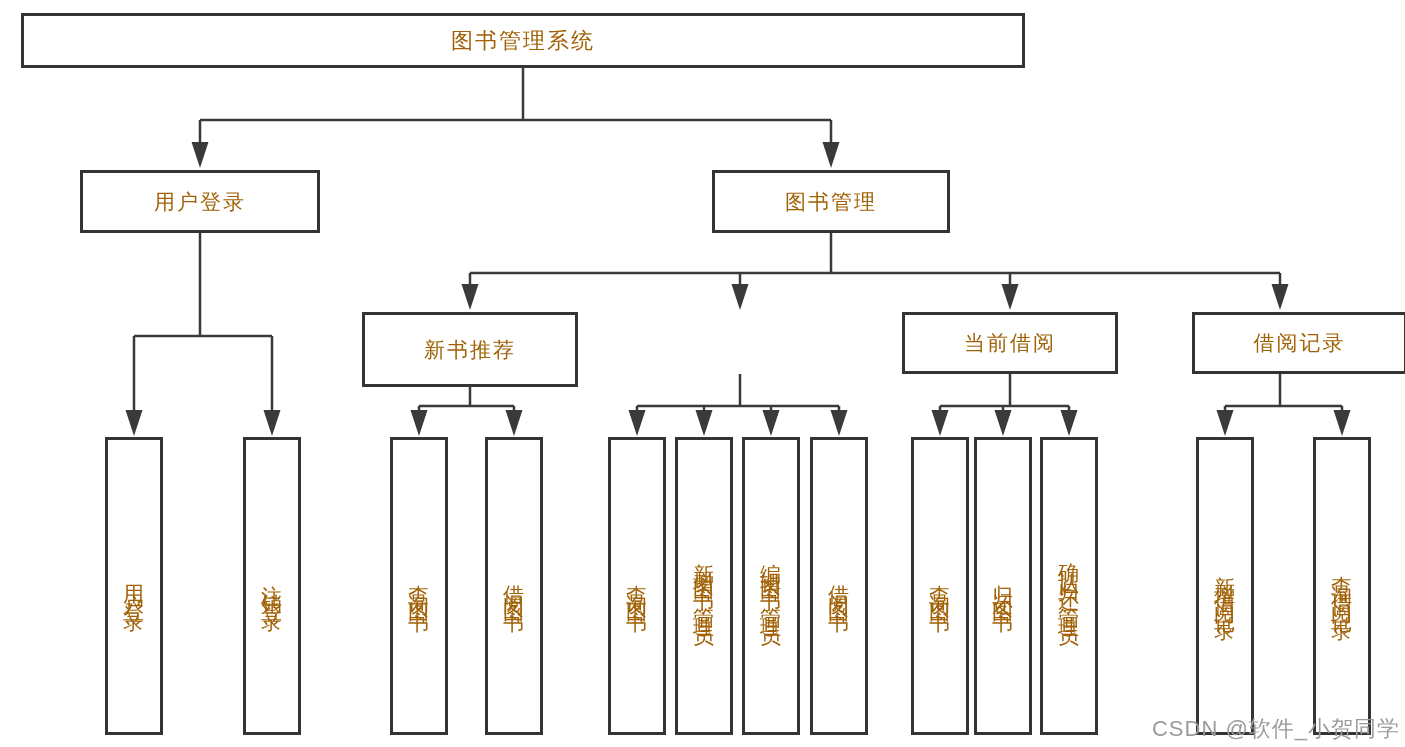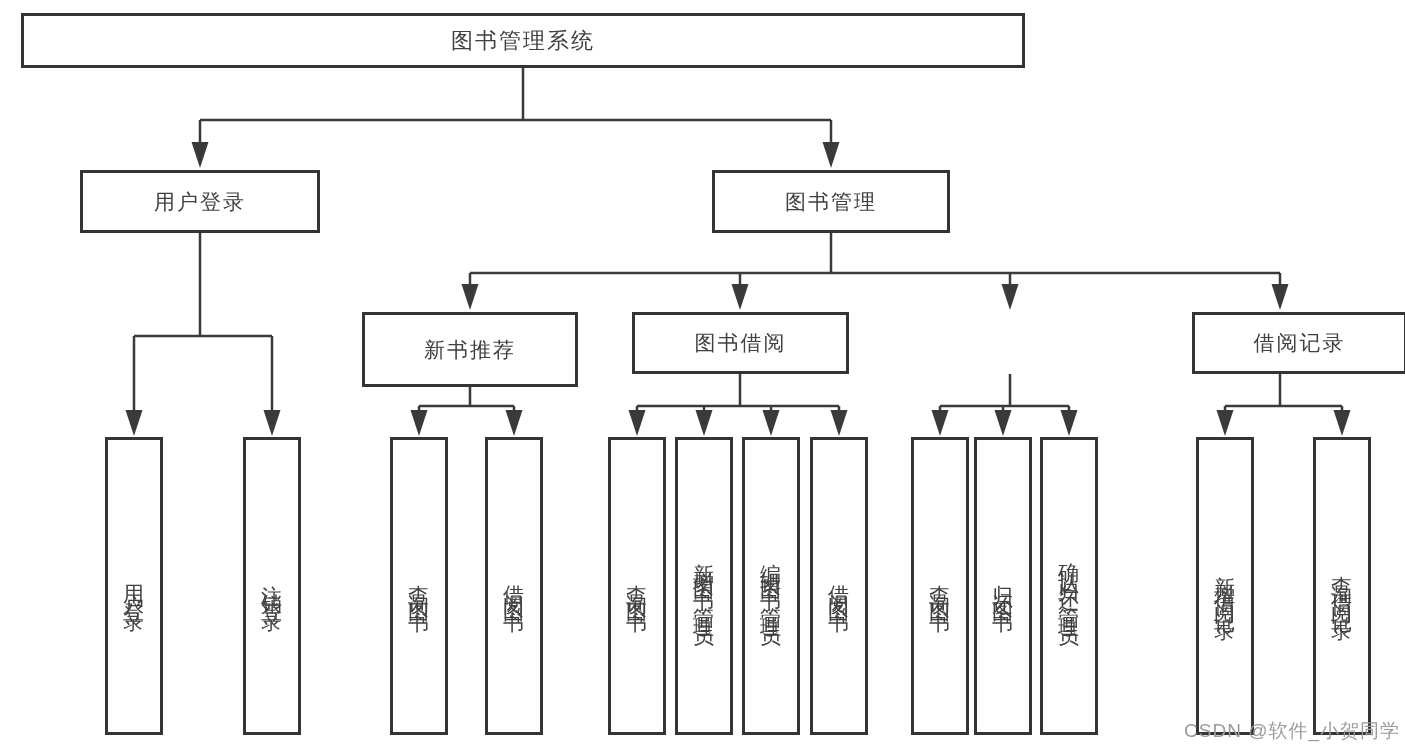--- a/index.html
+++ b/index.html
@@ -20,21 +20,21 @@
     left: 0; top: 0;
     width: 1405px;
     height: 747px;
     z-index: 1;
   }
   .node {
     position: absolute;
     box-sizing: border-box;
     border: 3px solid #343434;
     background: #ffffff;
-    color: #404040;
+    color: #a16207;
     display: flex;
     align-items: center;
     justify-content: center;
     z-index: 2;
   }
   .node.h {
     font-size: 21px;
     letter-spacing: 2px;
     white-space: nowrap;
   }
@@ -45,21 +45,21 @@
     writing-mode: vertical-rl;
     text-orientation: mixed;
     font-size: 21px;
     letter-spacing: 9px;
     line-height: 1;
   }
   #watermark {
     position: absolute;
     right: 5px;
     bottom: 3px;
-    font-size: 19px;
+    font-size: 22px;
     color: #9b9b9b;
     letter-spacing: 1px;
     z-index: 10;
     white-space: nowrap;
   }
 </style>
 </head>
 <body>
 
 <div id="stage">
@@ -106,21 +106,21 @@
       <polygon points="1333.5,410 1350.5,410 1342,436"></polygon>
     </g>
   </svg>
 
   <div class="node h root" style="left:21px; top:13px; width:1004px; height:55px;">图书管理系统</div>
 
   <div class="node h" style="left:80px; top:170px; width:240px; height:63px;">用户登录</div>
   <div class="node h" style="left:712px; top:170px; width:238px; height:63px;">图书管理</div>
 
   <div class="node h" style="left:362px; top:312px; width:216px; height:75px;">新书推荐</div>
-  <div class="node h" style="left:632px; top:312px; width:217px; height:62px;">图书借阅</div>
+  <div class="node h" style="left:902px; top:312px; width:216px; height:62px;">当前借阅</div>
   <div class="node h" style="left:1172px; top:312px; width:215px; height:62px;margin-left:20px;">借阅记录</div>
 
   <div class="node v" style="left:105px; top:437px; width:58px; height:298px;">用户登录</div>
   <div class="node v" style="left:243px; top:437px; width:58px; height:298px;">注销登录</div>
 
   <div class="node v" style="left:390px; top:437px; width:58px; height:298px;">查询图书</div>
   <div class="node v" style="left:485px; top:437px; width:58px; height:298px;">借阅图书</div>
 
   <div class="node v" style="left:608px; top:437px; width:58px; height:298px;">查询图书</div>
   <div class="node v" style="left:675px; top:437px; width:58px; height:298px;">新增图书（管理员）</div>

